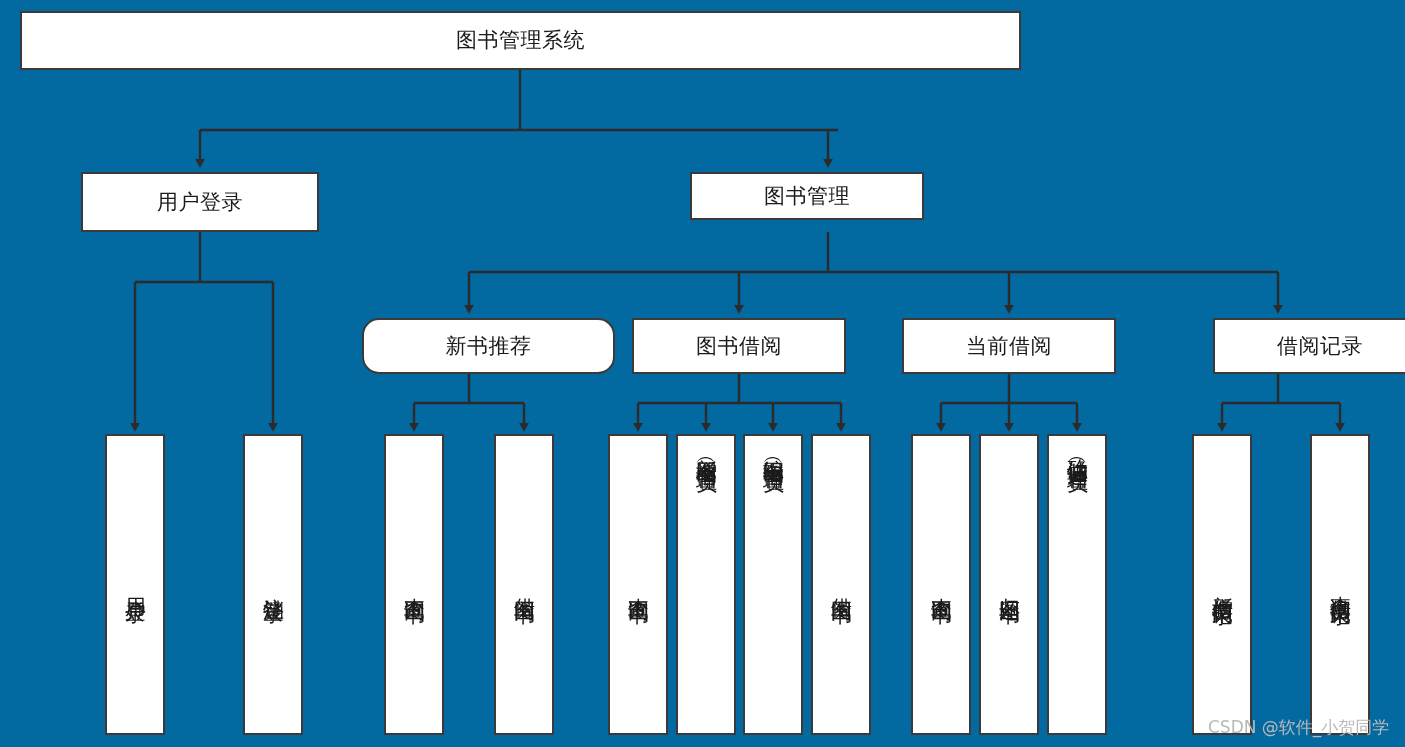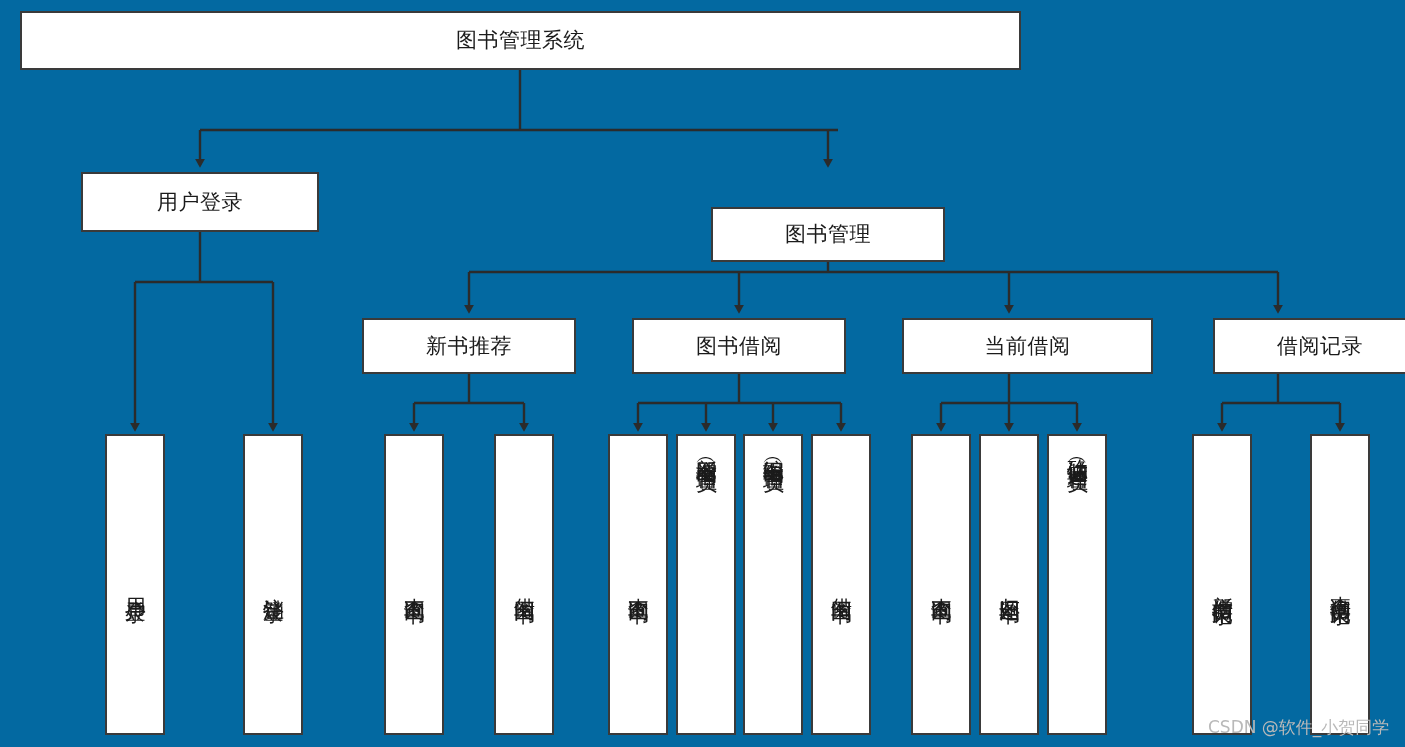--- a/index.html
+++ b/index.html
@@ -131,33 +131,33 @@
   </svg>
 
   <div class="node horizontal" style="left:20px; top:11px; width:1001px; height:59px;">
     <span class="node-label">图书管理系统</span>
   </div>
 
   <div class="node horizontal" style="left:81px; top:172px; width:238px; height:60px;">
     <span class="node-label">用户登录</span>
   </div>
 
-  <div class="node horizontal" style="left:711px; top:172px; width:234px; height:55px;margin-top:35px;">
+  <div class="node horizontal" style="left:690px; top:172px; width:234px; height:48px;">
     <span class="node-label">图书管理</span>
   </div>
 
-  <div class="node horizontal" style="left:362px; top:318px; width:214px; height:56px;">
+  <div class="node horizontal" style="left:362px; top:318px; width:253px; height:56px;border-radius:17px;">
     <span class="node-label">新书推荐</span>
   </div>
 
   <div class="node horizontal" style="left:632px; top:318px; width:214px; height:56px;">
     <span class="node-label">图书借阅</span>
   </div>
 
-  <div class="node horizontal" style="left:902px; top:318px; width:251px; height:56px;">
+  <div class="node horizontal" style="left:902px; top:318px; width:214px; height:56px;">
     <span class="node-label">当前借阅</span>
   </div>
 
   <div class="node horizontal" style="left:1213px; top:318px; width:214px; height:56px;">
     <span class="node-label">借阅记录</span>
   </div>
 
   <div class="node vertical align-mid" style="left:105px; top:434px; width:60px; height:301px;">
     <span class="node-label">用户登录</span>
   </div>

